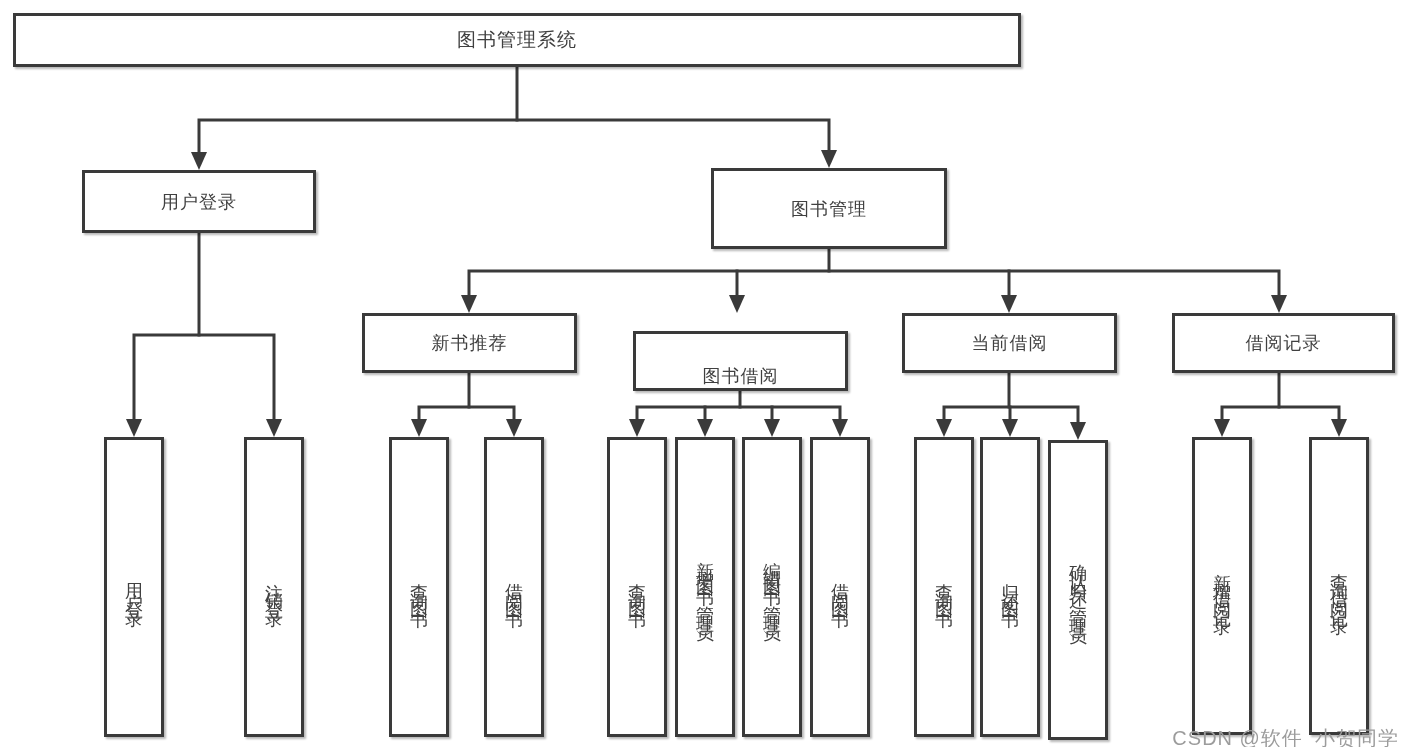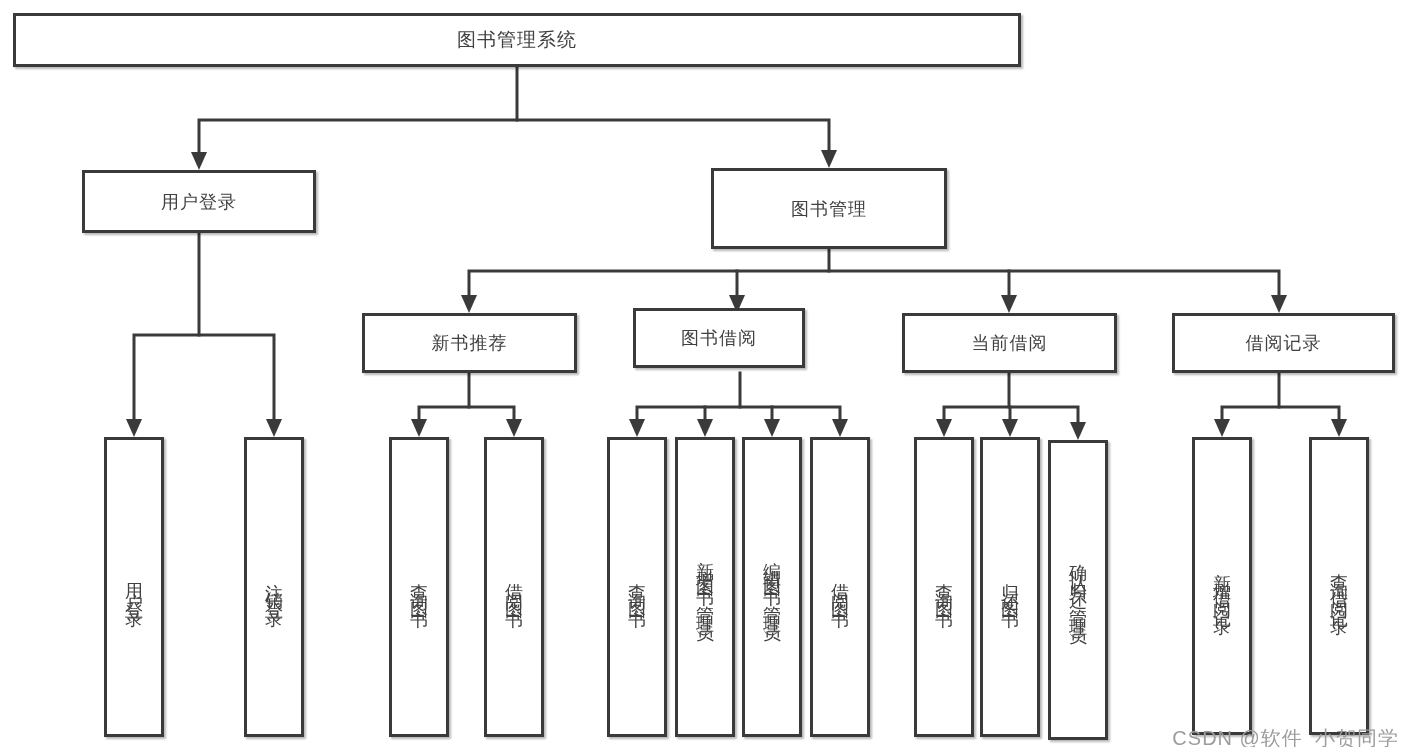--- a/index.html
+++ b/index.html
@@ -39,21 +39,21 @@
     writing-mode:vertical-rl;
     letter-spacing:9px;
     line-height:1;
     font-size:18px;
   }
   
   .n-root{left:13px;top:13px;width:1008px;height:54px;}
   .n-user-login{left:82px;top:170px;width:234px;height:63px;}
   .n-book-mgmt{left:711px;top:168px;width:236px;height:81px;}
   .n-newbook{left:362px;top:313px;width:215px;height:60px;}
-  .n-borrowing{left:633px;top:308px;width:172px;height:60px;}
+  .n-borrowing{left:633px;top:331px;width:215px;height:60px;align-items:flex-end;}
   .n-current{left:902px;top:313px;width:215px;height:60px;}
   .n-records{left:1172px;top:313px;width:223px;height:60px;}
   .l1{left:104px;top:437px;width:60px;height:300px;}
   .l2{left:244px;top:437px;width:60px;height:300px;}
   .l3{left:389px;top:437px;width:60px;height:300px;}
   .l4{left:484px;top:437px;width:60px;height:300px;}
   .l5{left:607px;top:437px;width:60px;height:300px;}
   .l6{left:675px;top:437px;width:60px;height:300px;}
   .l7{left:742px;top:437px;width:60px;height:300px;}
   .l8{left:810px;top:437px;width:60px;height:300px;}

